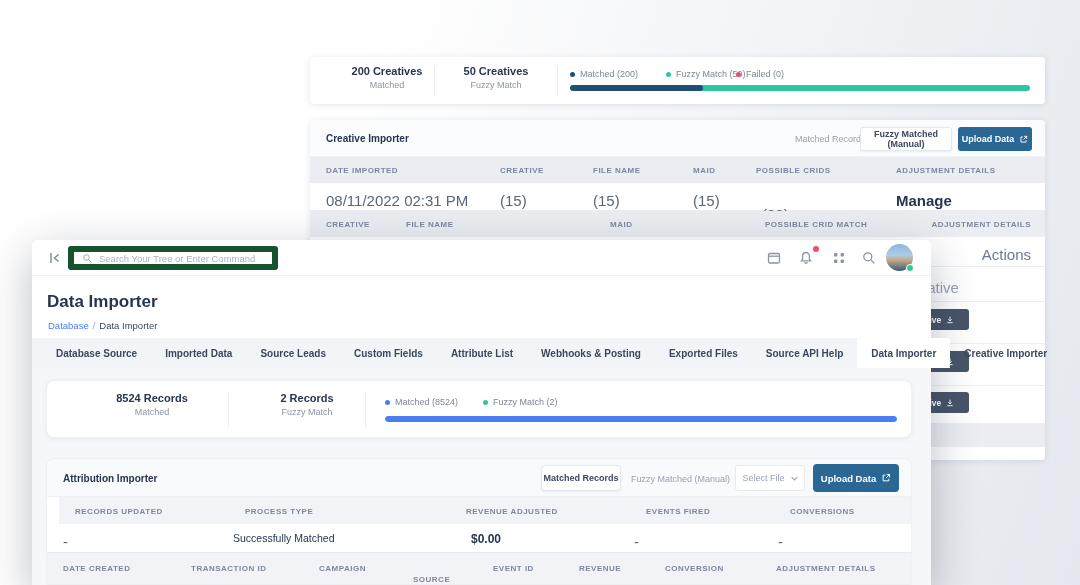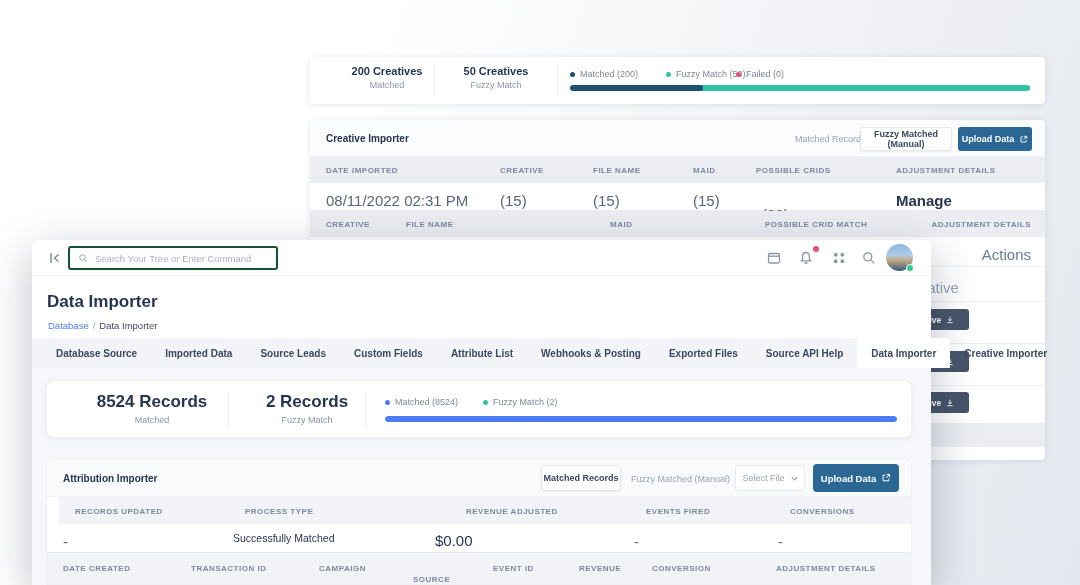--- a/index.html
+++ b/index.html
@@ -19,42 +19,42 @@
   .bar { height:6px; border-radius:3px; background:#2ec5a2; overflow:hidden; }
   .bar-fill { height:100%; border-radius:3px; }
   .btn-primary { background:#2a6795; color:#fff; border:none; border-radius:3px;
                  font-size:9px; font-weight:700; display:flex; align-items:center;
                  justify-content:center; gap:5px; cursor:pointer; font-family:inherit; }
   .btn-white { background:#fff; border:1px solid #e4e7ee; border-radius:3px; font-size:9px;
                color:#3c485e; font-weight:600; display:flex; align-items:center; justify-content:center;
                box-shadow:0 1px 2px rgba(45,60,90,.08); cursor:pointer; font-family:inherit; }
   .toolbar-text { font-size:9px; color:#99a2b4; white-space:nowrap; }
   .divider-v { width:1px; background:#e9ecf1; }
-  .stat-value { font-size:17px; font-weight:700; color:#273550; }
+  .stat-value { font-size:11px; font-weight:700; color:#273550; }
   .stat-label { font-size:9px; color:#8a94a6; margin-top:3px; }
   .cell { font-size:15px; color:#5a6679; white-space:nowrap; }
 
   
   .bg-summary { left:310px; top:57px; width:735px; height:47px; }
   .bg-panel   { left:310px; top:120px; width:735px; height:340px; }
   .panel-header { position:absolute; left:0; top:0; right:0; height:37px; background:#fbfcfd;
                   border-bottom:1px solid #f0f2f6; border-radius:4px 4px 0 0; }
   .panel-title { position:absolute; left:16px; top:13px; font-size:10px; font-weight:700; color:#273550; }
   .thead-row { position:absolute; left:0; right:0; background:#ebedf2; }
   .dark-btn { position:absolute; width:76px; height:21px; background:#475569; border-radius:3px;
               color:#fff; font-size:8.5px; font-weight:600; display:flex; align-items:center;
               justify-content:center; gap:5px; border:none; cursor:pointer; font-family:inherit; }
 
   
   .window { left:32px; top:240px; width:899px; height:345px; background:#fff;
             border-radius:6px 6px 0 0; box-shadow:0 14px 46px rgba(25,38,64,.30); }
   .topbar { position:absolute; left:0; top:0; right:0; height:36px; background:#fff;
             border-bottom:1px solid #f0f2f6; border-radius:6px 6px 0 0; }
   .search-box { position:absolute; left:36px; top:6px; width:210px; height:24px; background:#fff;
-                border:2px solid #14532d; border-radius:3px; display:flex; align-items:center; padding:0 8px; gap:6px; }
+                border:6px solid #14532d; border-radius:3px; display:flex; align-items:center; padding:0 8px; gap:6px; }
   .search-box input { border:none; outline:none; flex:1; font-size:9.5px; color:#3c485e;
                       font-family:inherit; background:transparent; }
   .search-box input::placeholder { color:#a9b1c0; }
   .icon-btn { position:absolute; top:10px; width:16px; height:16px; cursor:pointer; }
   .avatar { position:absolute; left:854px; top:4px; width:27px; height:27px; border-radius:50%;
             background:linear-gradient(180deg,#8fb6dd 0%,#aecbe7 42%,#c2ab83 60%,#3c5a7d 100%);
             cursor:pointer; }
   .status-dot { position:absolute; right:-1px; bottom:-1px; width:8px; height:8px; border-radius:50%;
                 background:#2fc98f; border:1.5px solid #fff; }
   .win-body { position:absolute; left:0; top:128px; right:0; bottom:0; background:#f6f7fa; }
@@ -264,32 +264,32 @@
         <div class="abs" style="left:12px; top:38px; right:0; height:27px; background:#f1f3f7;">
           <span class="abs colhead" style="left:16px; top:10px;">RECORDS UPDATED</span>
           <span class="abs colhead" style="left:186px; top:10px;">PROCESS TYPE</span>
           <span class="abs colhead" style="left:407px; top:10px;">REVENUE ADJUSTED</span>
           <span class="abs colhead" style="left:587px; top:10px;">EVENTS FIRED</span>
           <span class="abs colhead" style="left:731px; top:10px;">CONVERSIONS</span>
         </div>
         <div class="abs" style="left:0; top:65px; right:0; height:28px; background:#fff;">
           <span class="abs cell" style="left:16px; top:9px;">-</span>
           <span class="abs cell" style="left:186px; top:8px; color:#273550; font-size:10.5px;">Successfully Matched</span>
-          <span class="abs cell" style="left:388px; top:8px; color:#273550; font-size:15px; font-weight:400;">$0.00</span>
+          <span class="abs cell" style="left:424px; top:8px; color:#273550; font-size:12px; font-weight:700;">$0.00</span>
           <span class="abs cell" style="left:587px; top:9px;">-</span>
           <span class="abs cell" style="left:731px; top:9px;">-</span>
         </div>
         <div class="abs" style="left:0; top:93px; right:0; height:34px; background:#f1f3f7; border-top:1px solid #e8ebf0;">
           <span class="abs colhead" style="left:16px; top:11px;">DATE CREATED</span>
           <span class="abs colhead" style="left:144px; top:11px;">TRANSACTION ID</span>
           <span class="abs colhead" style="left:272px; top:11px;">CAMPAIGN</span>
           <span class="abs colhead" style="left:366px; top:22px;">SOURCE</span>
           <span class="abs colhead" style="left:446px; top:11px;">EVENT ID</span>
           <span class="abs colhead" style="left:532px; top:11px;">REVENUE</span>
-          <span class="abs colhead" style="left:605px; top:11px;">CONVERSION</span>
+          <span class="abs colhead" style="left:618px; top:11px;">CONVERSION</span>
           <span class="abs colhead" style="left:729px; top:11px;">ADJUSTMENT DETAILS</span>
         </div>
       </div>
 
     </div>
   </div>
 
 </div>
 
 </body></html>

